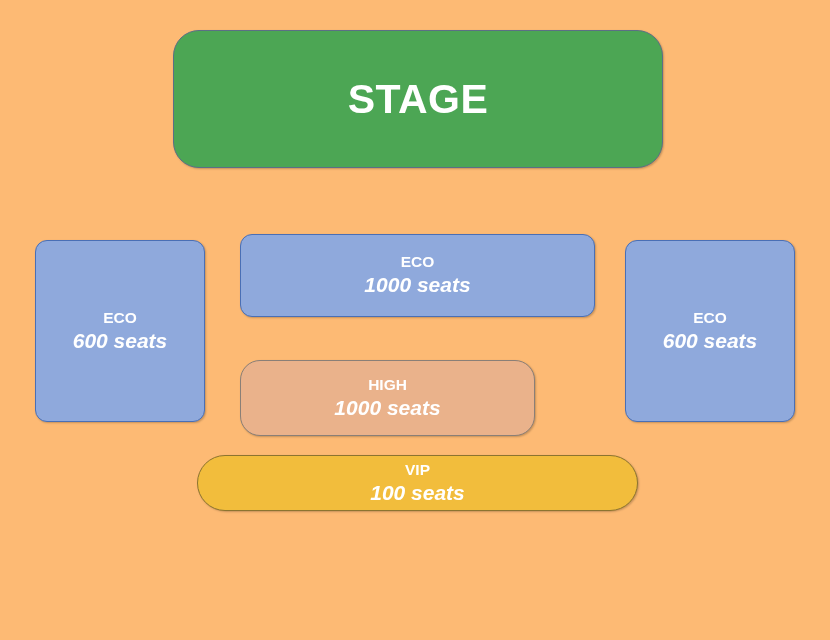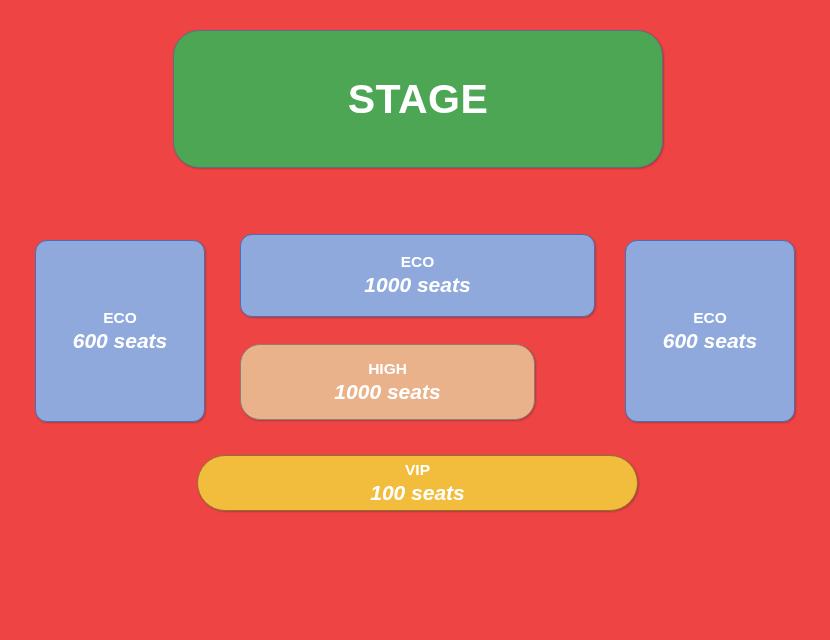--- a/index.html
+++ b/index.html
@@ -11,21 +11,21 @@
     height: 640px;
     background: #ffffff;
     font-family: "Liberation Sans", sans-serif;
     overflow: hidden;
   }
 
   #venue-map {
     position: relative;
     width: 830px;
     height: 640px;
-    background: #ef4444;
+    background: #fdba74;
   }
 
   .zone {
     position: absolute;
     box-sizing: border-box;
     display: flex;
     flex-direction: column;
     align-items: center;
     justify-content: center;
     text-align: center;
@@ -86,21 +86,21 @@
     height: 182px;
   }
   .zone--eco-center {
     left: 240px;
     top: 234px;
     width: 355px;
     height: 83px;
   }
   .zone--high-center {
     left: 240px;
-    top: 344px;
+    top: 360px;
     width: 295px;
     height: 76px;
     border-radius: 20px;
   }
   .zone--eco-right {
     left: 625px;
     top: 240px;
     width: 170px;
     height: 182px;
   }

